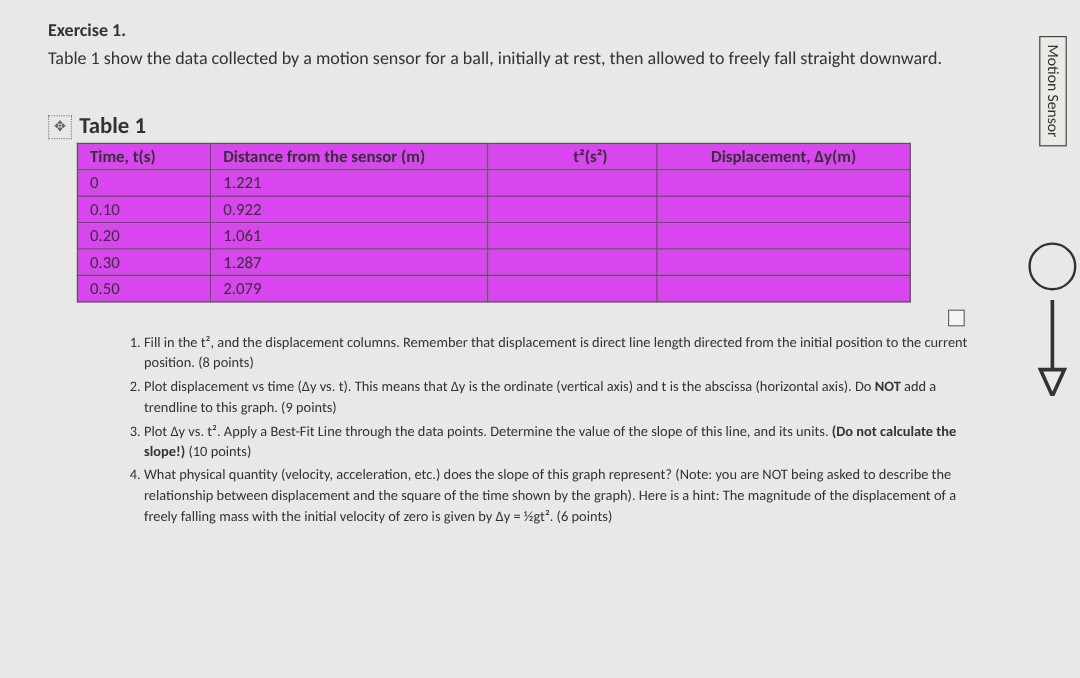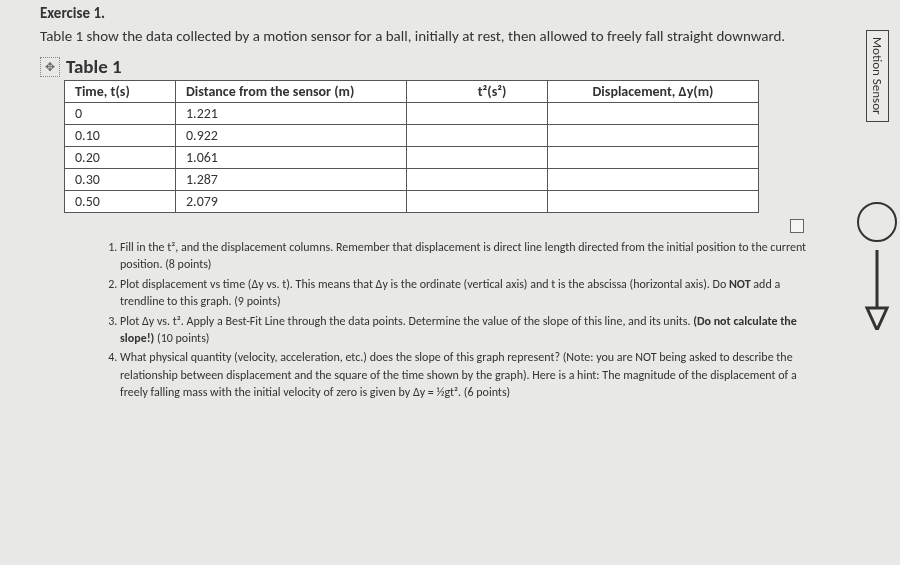--- a/index.html
+++ b/index.html
@@ -16,26 +16,26 @@
   }
   .page {
     padding: 0 20px 10px 40px;
     width: 790px;
   }
   .exercise-title {
     font-weight: bold;
     font-size: 15px;
     margin-bottom: 4px;
     margin-top: 0;
-    padding-top: 4px;
+    padding-top: 17px;
   }
   .intro {
     font-size: 15px;
     line-height: 1.4;
-    margin-bottom: 8px;
+    margin-bottom: 34px;
   }
   .table-label-row {
     display: flex;
     align-items: center;
     margin-bottom: 2px;
   }
   .move-handle {
     width: 18px;
     height: 18px;
     border: 1px dotted #888;
@@ -53,21 +53,21 @@
   table {
     border-collapse: collapse;
     margin-left: 24px;
     margin-bottom: 14px;
   }
   th, td {
     border: 1px solid #555;
     padding: 2px 10px;
     font-size: 14px;
     text-align: left;
-    background: #ffffff;
+    background: #d946ef;
   }
   th {
     font-weight: bold;
   }
   .col-time { width: 90px; }
   .col-dist { width: 210px; }
   .col-t2 { width: 90px; text-align: center; padding-left: 40px; }
   .col-disp { width: 190px; text-align: center; margin-top: 44px; }
   .checkbox-square {
     width: 12px;

